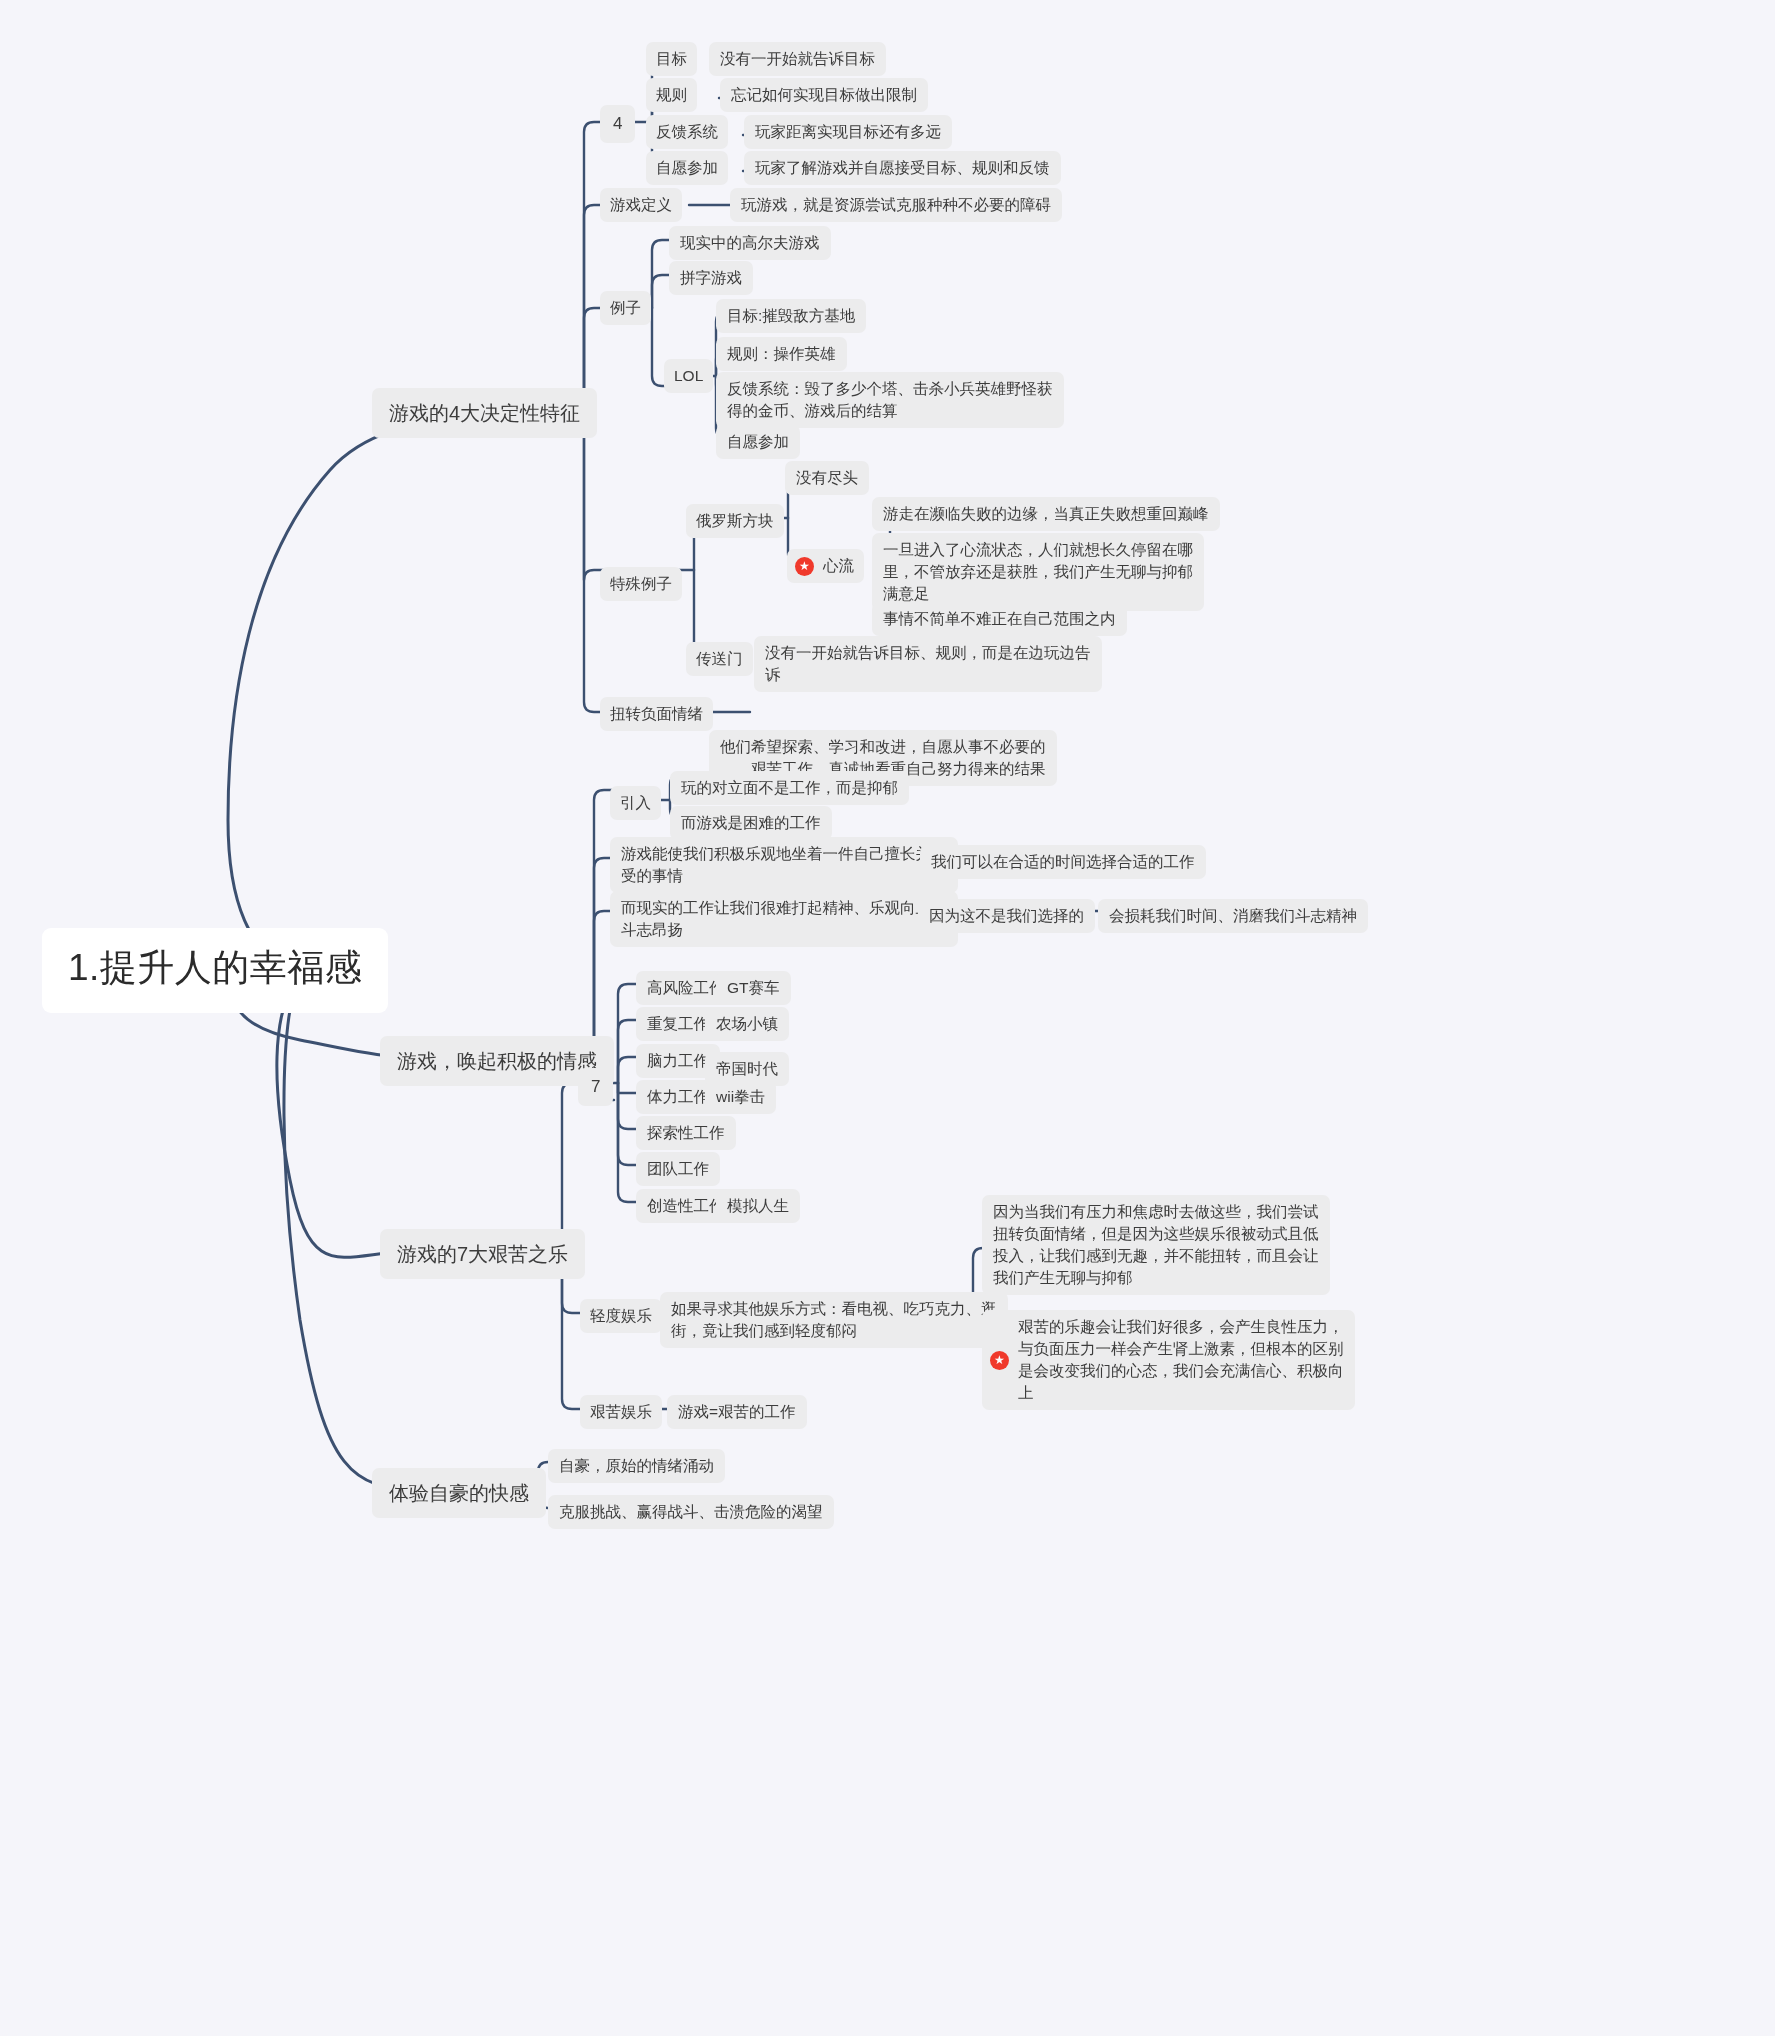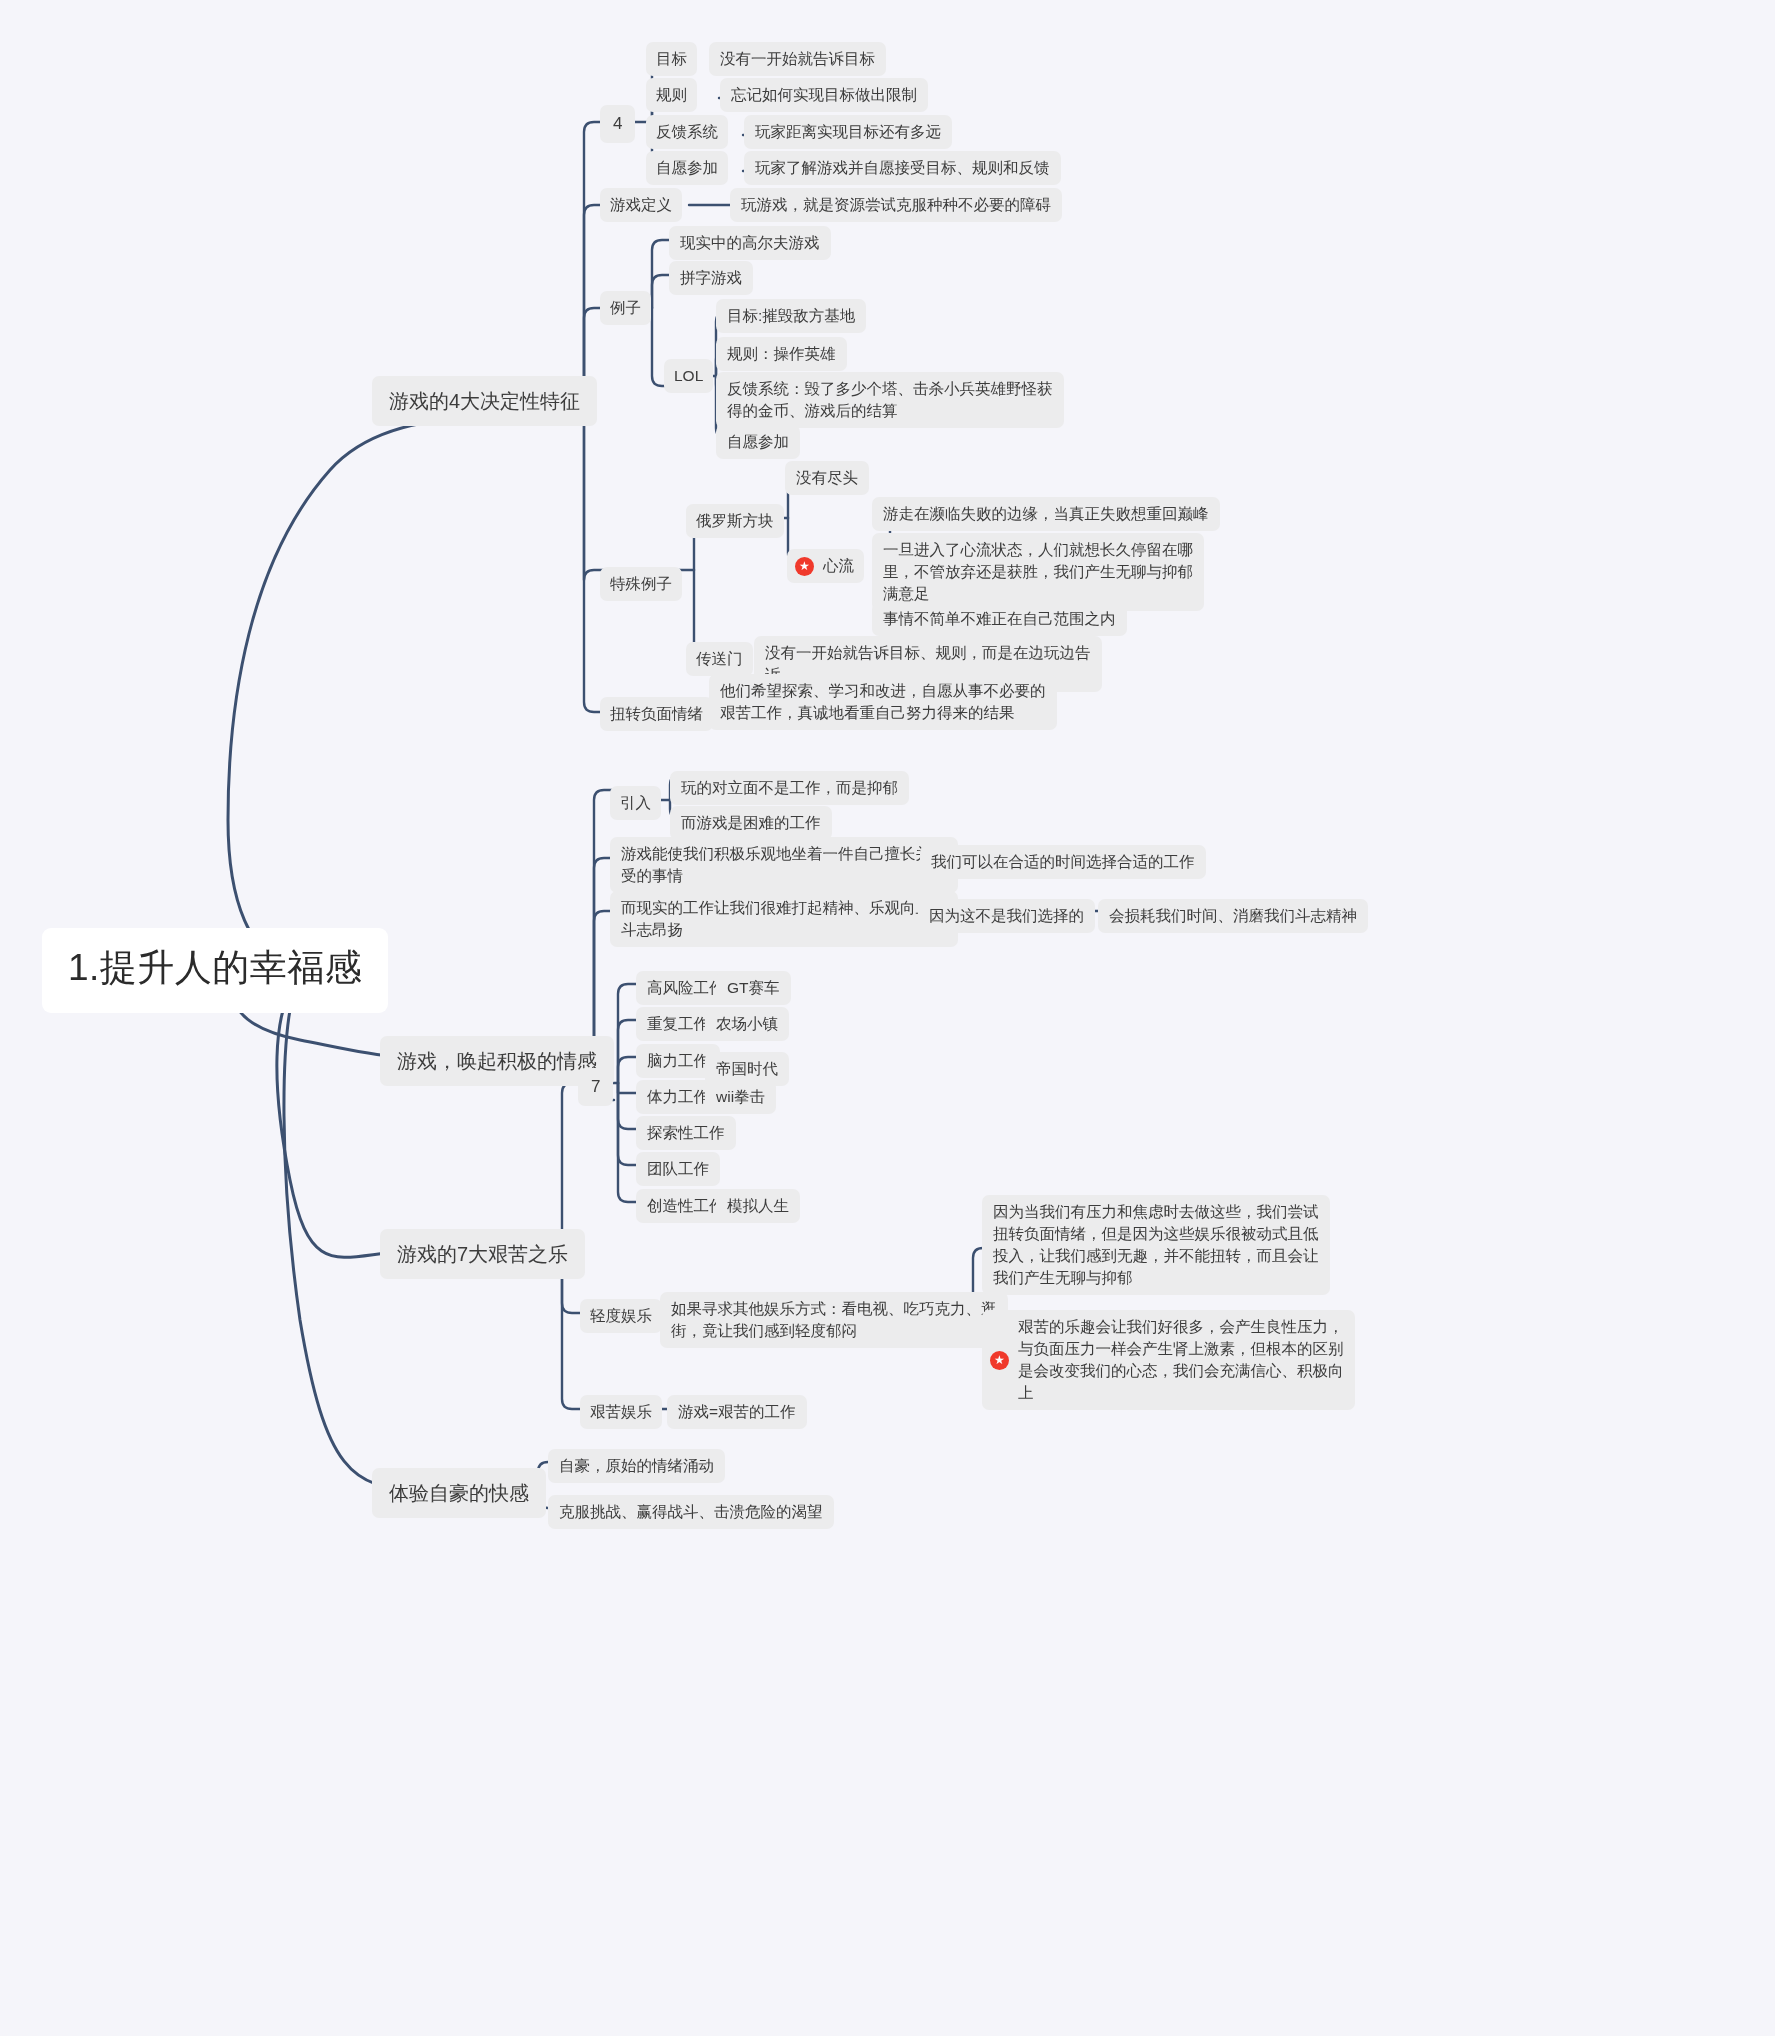--- a/index.html
+++ b/index.html
@@ -185,21 +185,21 @@
       <path d="M 525 1490 L 538 1490"></path>
       <path d="M 538 1490 L 538 1472 Q 538 1462 548 1462 L 558 1462"></path>
       <path d="M 538 1490 L 538 1498 Q 538 1508 548 1508 L 558 1508"></path>
     </g>
   </svg>
 
   <div class="node root" style="left:42px; top:928px;">
     <span class="txt">1.提升人的幸福感</span>
   </div>
 
-  <div class="node lvl1" style="left:372px; top:376px;justify-content:center;">
+  <div class="node lvl1" style="left:372px; top:388px;justify-content:center;">
     <span class="txt">游戏的4大决定性特征</span>
   </div>
 
   <div class="node num" style="left:600px; top:105px;">
     <span class="txt">4</span>
   </div>
 
   <div class="node lvl3" style="left:646px; top:42px;">
     <span class="txt">目标</span></div>
   <div class="node leaf" style="left:709px; top:42px;">
@@ -266,21 +266,21 @@
     <span class="txt">事情不简单不难正在自己范围之内</span></div>
 
   <div class="node lvl3" style="left:686px; top:642px;">
     <span class="txt">传送门</span></div>
   <div class="node leaf" style="left:754px; top:636px;">
     <span class="txt">没有一开始就告诉目标、规则，而是在边玩边告
 诉</span></div>
 
   <div class="node lvl3" style="left:600px; top:697px;">
     <span class="txt">扭转负面情绪</span></div>
-  <div class="node leaf" style="left:709px; top:674px;">
+  <div class="node leaf" style="left:709px; top:730px;text-align:right;">
     <span class="txt">他们希望探索、学习和改进，自愿从事不必要的
 艰苦工作，真诚地看重自己努力得来的结果</span></div>
 
   <div class="node lvl1" style="left:380px; top:1036px;">
     <span class="txt">游戏，唤起积极的情感</span></div>
 
   <div class="node lvl3" style="left:610px; top:786px;">
     <span class="txt">引入</span></div>
   <div class="node leaf" style="left:670px; top:771px;">
     <span class="txt">玩的对立面不是工作，而是抑郁</span></div>

